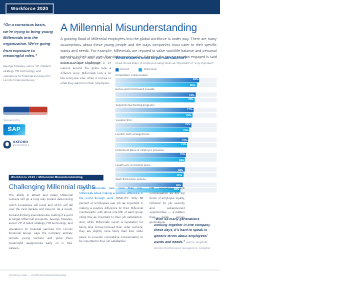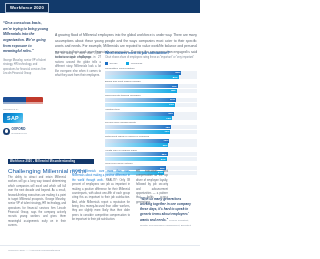--- a/index.html
+++ b/index.html
@@ -98,20 +98,21 @@
     </div>
     <div class="ox">
       <div class="ox-mark"></div>
       <div class="ox-txt">
         <b>OXFORD</b>
         <i>ECONOMICS</i>
       </div>
     </div>
   </div>
 
+  <div class="headline">A Millennial Misunderstanding</div>
   <div class="intro">A growing flood of Millennial employees into the global workforce is under way. There are many assumptions about these young people and the ways companies must cater to their specific wants and needs. For example, Millennials are reputed to value work/life balance and personal meaning in their work over financial compensation. Keeping the new generation engaged is said to be a unique challenge.</div>
   <div class="subintro">But our study of more than 5,400 executives and employees in 27 nations around the globe tells a different story. Millennials look a lot like everyone else when it comes to what they want from their employers.</div>
 
   <div class="chart">
     <div class="chart-title">What matters most to job satisfaction?</div>
     <div class="chart-sub">Chart shows share of employees rating these as “important” or “very important”</div>
     <div class="legend">
       <div class="lg">
         <div class="sw" style="background:#1c6fc4"></div>
         <span>Overall</span>

